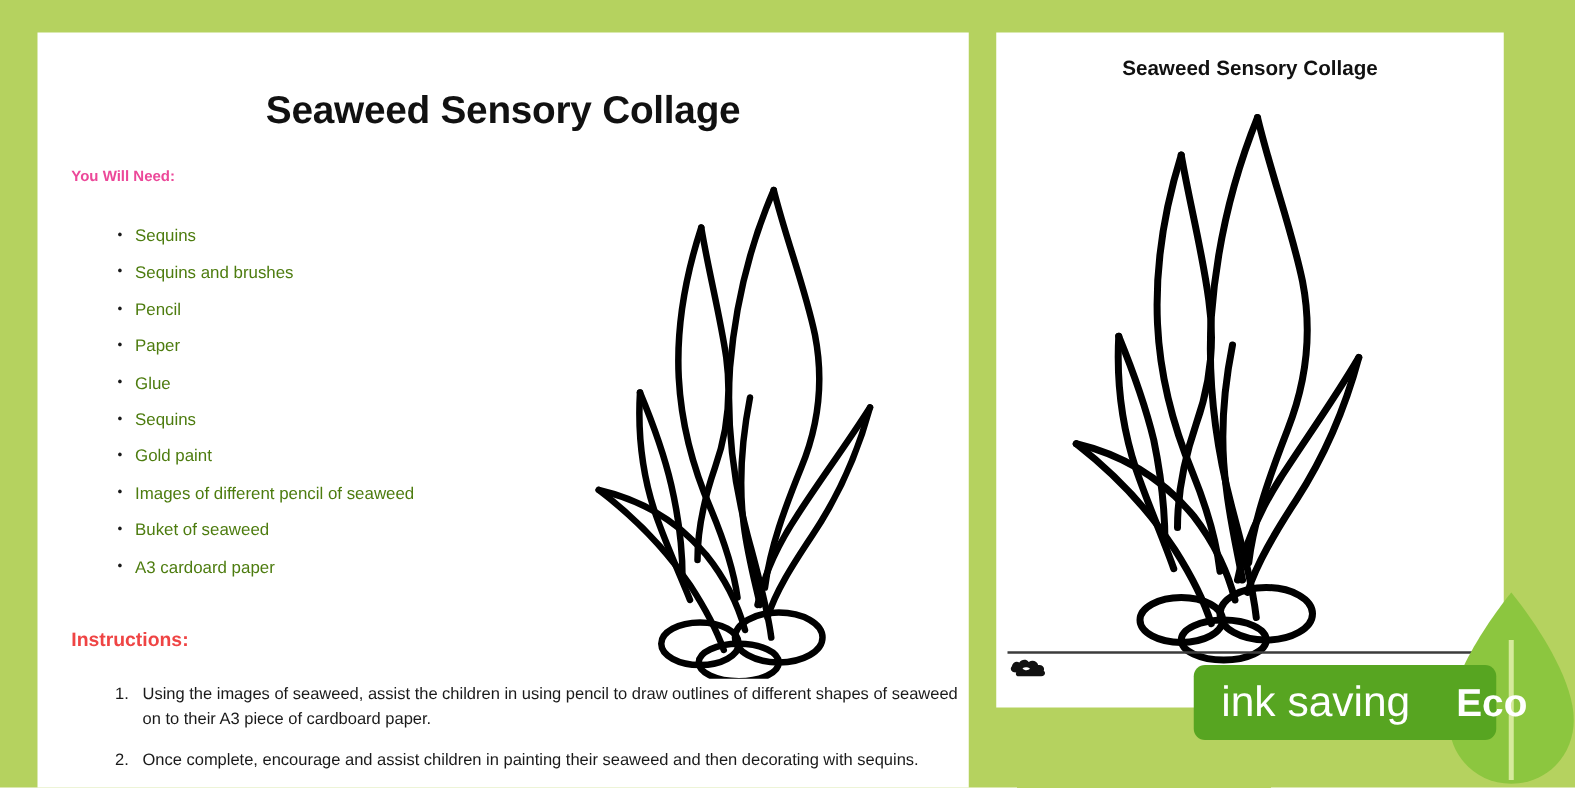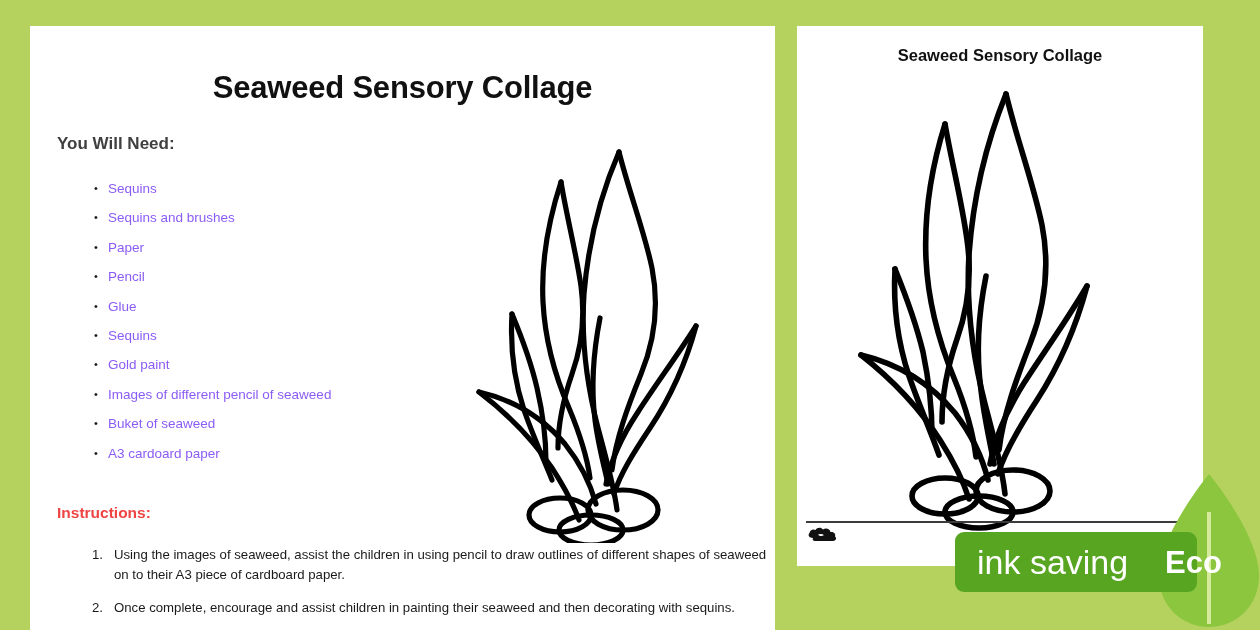--- a/index.html
+++ b/index.html
@@ -36,38 +36,38 @@
     font-size: 31px;
     font-weight: bold;
     color: #111111;
     letter-spacing: -0.2px;
   }
 
   #you-will-need-heading {
     position: absolute;
     left: 27px;
     top: 108px;
-    font-size: 17px;
-    font-weight: bold;
-    color: #404040;
+    font-size: 12px;
+    font-weight: bold;
+    color: #ec4899;
   }
 
   #materials-list {
     position: absolute;
     left: 48px;
     top: 148px;
     width: 420px;
     margin: 0;
     padding: 0 0 0 30px;
     list-style: none;
   }
   #materials-list li {
     position: relative;
     font-size: 13.5px;
-    color: #8b5cf6;
+    color: #4d7c0f;
     line-height: 29.4px;
     white-space: nowrap;
   }
   #materials-list li::before {
     content: "\2022";
     position: absolute;
     left: -14px;
     top: 0;
     font-size: 11px;
     color: #1a1a1a;
@@ -213,22 +213,22 @@
 
 <div id="left-page">
 
   <div id="left-title">Seaweed Sensory Collage</div>
 
   <div id="you-will-need-heading">You Will Need:</div>
 
   <ul id="materials-list">
     <li>Sequins</li>
     <li>Sequins and brushes</li>
+    <li>Pencil</li>
     <li>Paper</li>
-    <li>Pencil</li>
     <li>Glue</li>
     <li>Sequins</li>
     <li>Gold paint</li>
     <li>Images of different pencil of seaweed</li>
     <li>Buket of seaweed</li>
     <li>A3 cardoard paper</li>
   </ul>
 
   <div id="instructions-heading">Instructions:</div>
 

